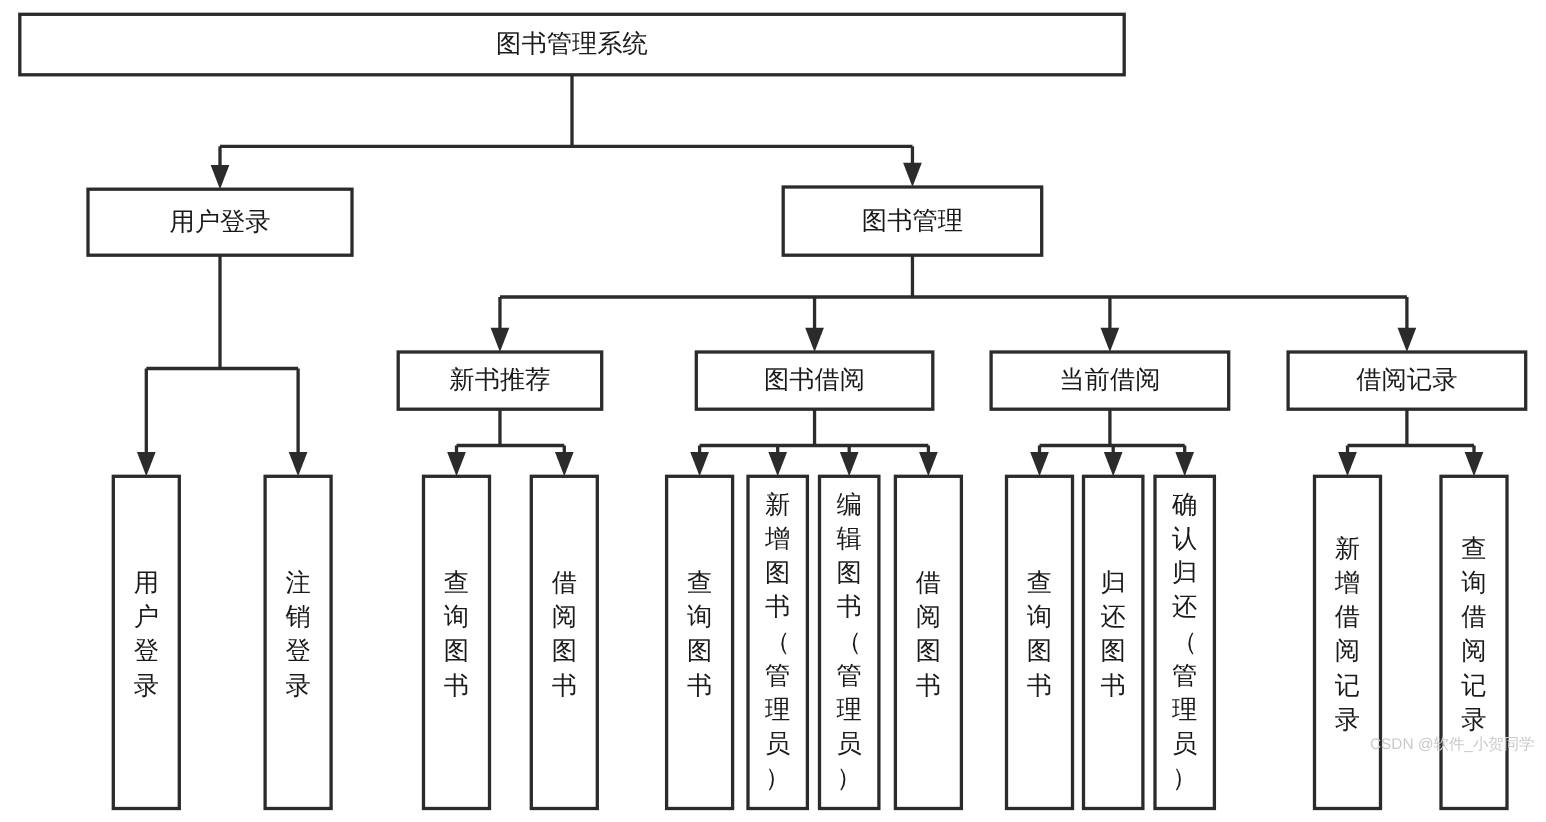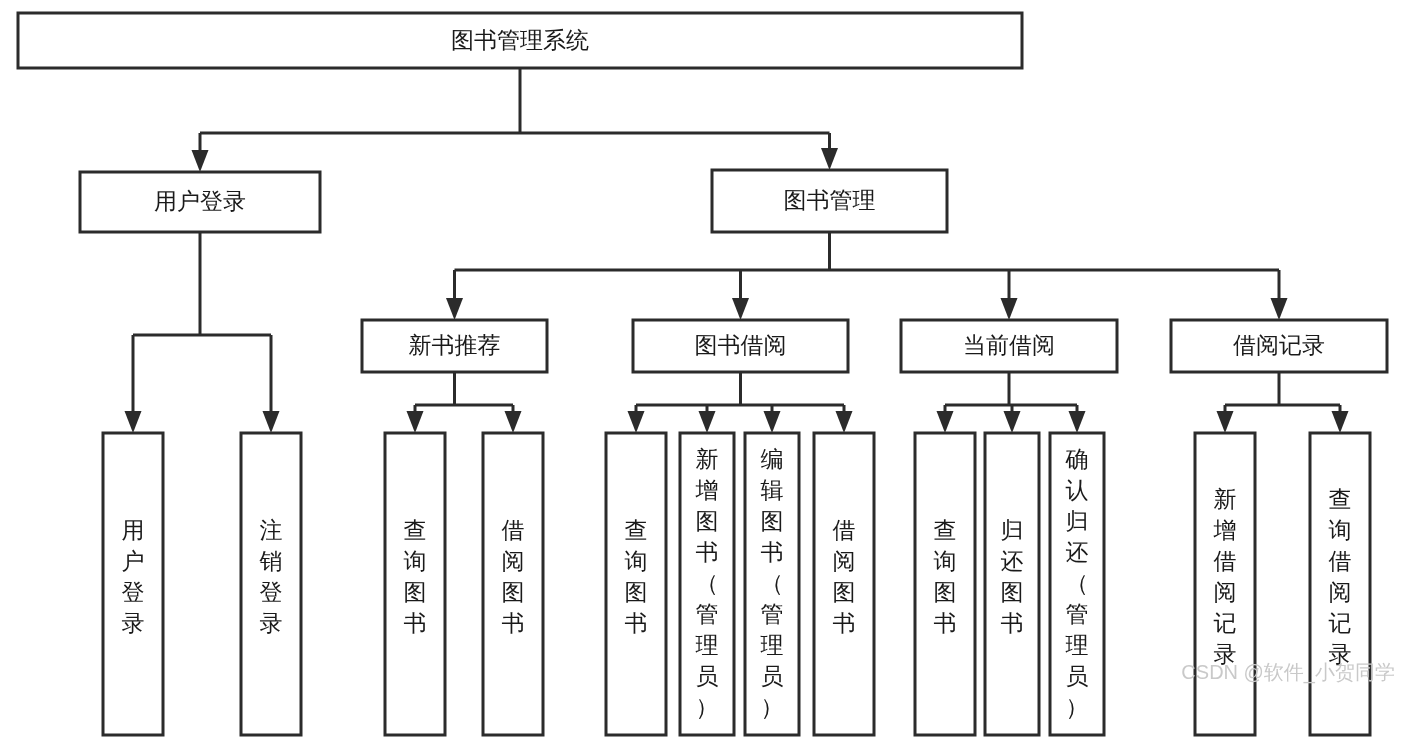--- a/index.html
+++ b/index.html
@@ -53,21 +53,21 @@
   }
   .arrow-head {
     fill: #2b2b2b;
     stroke: none;
   }
   .watermark {
     position: absolute;
     right: 10px;
     bottom: 6px;
     color: #c9c9c9;
-    font-size: 20px;
+    font-size: 14px;
     font-family: "Liberation Sans", "DejaVu Sans", sans-serif;
     white-space: nowrap;
     user-select: none;
     pointer-events: none;
   }
 </style>
 </head>
 <body>
 
 <div id="diagram-root">

